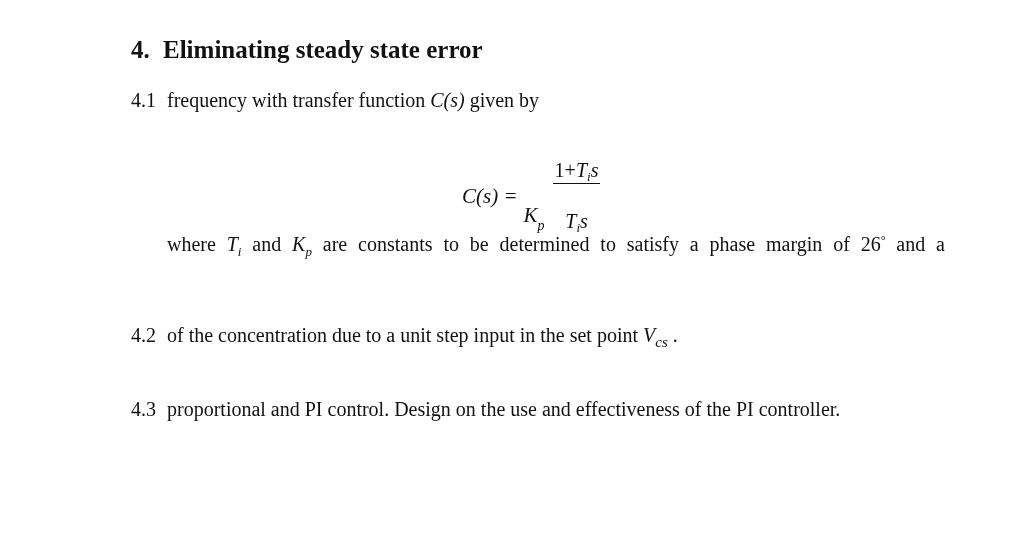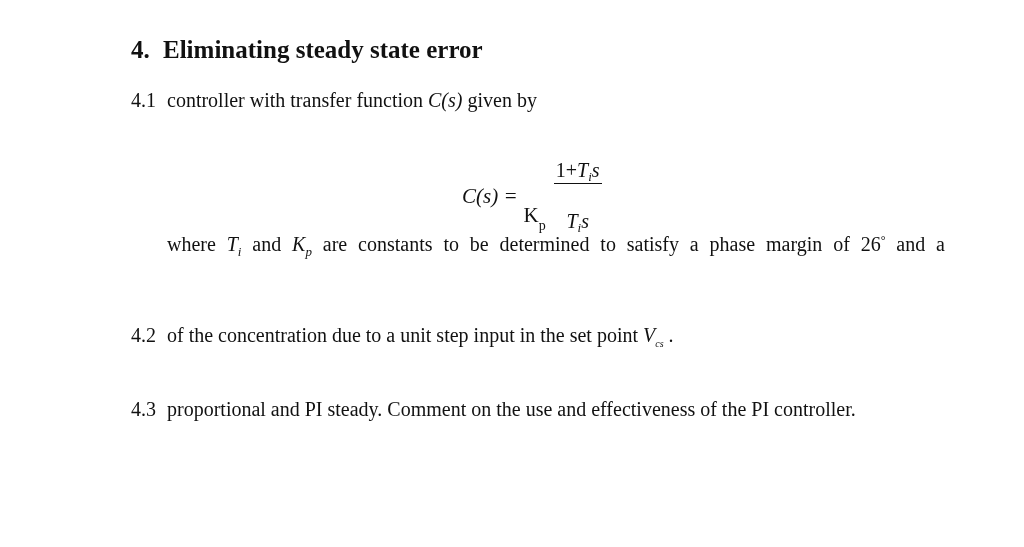--- a/index.html
+++ b/index.html
@@ -77,20 +77,21 @@
       display: flex;
       align-items: center;
       font-size: 21px;
     }
     .equation .lhs {
       white-space: nowrap;
     }
     .equation .kp {
       white-space: nowrap;
       margin-left: 6px;
+      font-style: italic;
       margin-top: 39px;
     }
     .equation .kp sub {
       font-size: 14px;
       vertical-align: -8px;
       line-height: 0;
     }
     .frac {
       display: inline-flex;
       flex-direction: column;
@@ -119,21 +120,21 @@
 </head>
 <body>
 
 <div class="heading">
   <span class="num">4.</span><span>Eliminating steady state error</span>
 </div>
 
 <div class="item" style="top:88px;">
   <span class="num">4.1</span>
   <div class="body">
-    <span class="line"><span>controller with transfer function </span><span class="math">C(s)</span><span> given by</span></span>
+    <span class="line"><span>frequency with transfer function </span><span class="math">C(s)</span><span> given by</span></span>
   </div>
 </div>
 
 <div class="equation">
   <span class="lhs math"><span>C(s) =</span></span>
   <span class="kp"><span>K</span><sub>p</sub></span>
   <span class="frac">
     <span class="numer"><span class="upright">1+</span><span class="math">T</span><sub class="math">i</sub><span class="math">s</span></span>
     <span class="denom"><span class="math">T</span><sub class="math">i</sub><span class="math">s</span></span>
   </span>
@@ -141,22 +142,22 @@
 
 <div class="item" style="top:232px; width:814px;">
   <div class="body">
     <span class="line justify"><span>where </span><span class="math"><span>T</span><sub class="s">i</sub></span><span> and </span><span class="math"><span>K</span><sub class="s">p</sub></span><span> are constants to be determined to satisfy a phase margin of </span><span><span>26</span><sup class="deg">°</sup></span><span> and a</span></span>
   </div>
 </div>
 
 <div class="item" style="top:323px;">
   <span class="num">4.2</span>
   <div class="body">
-    <span class="line"><span>of the concentration due to a unit step input in the set point </span><span class="math"><span>V</span><sub class="s" style="font-size:10px;">cs</sub></span><span> .</span></span>
+    <span class="line"><span>of the concentration due to a unit step input in the set point </span><span class="math"><span>V</span><sub class="s" style="font-size:15px;">cs</sub></span><span> .</span></span>
   </div>
 </div>
 
 <div class="item" style="top:397px;">
   <span class="num">4.3</span>
   <div class="body">
-    <span class="line">proportional and PI steady. Comment on the use and effectiveness of the PI controller.</span>
+    <span class="line">proportional and PI control. Design on the use and effectiveness of the PI controller.</span>
   </div>
 </div>
 
 </body></html>

